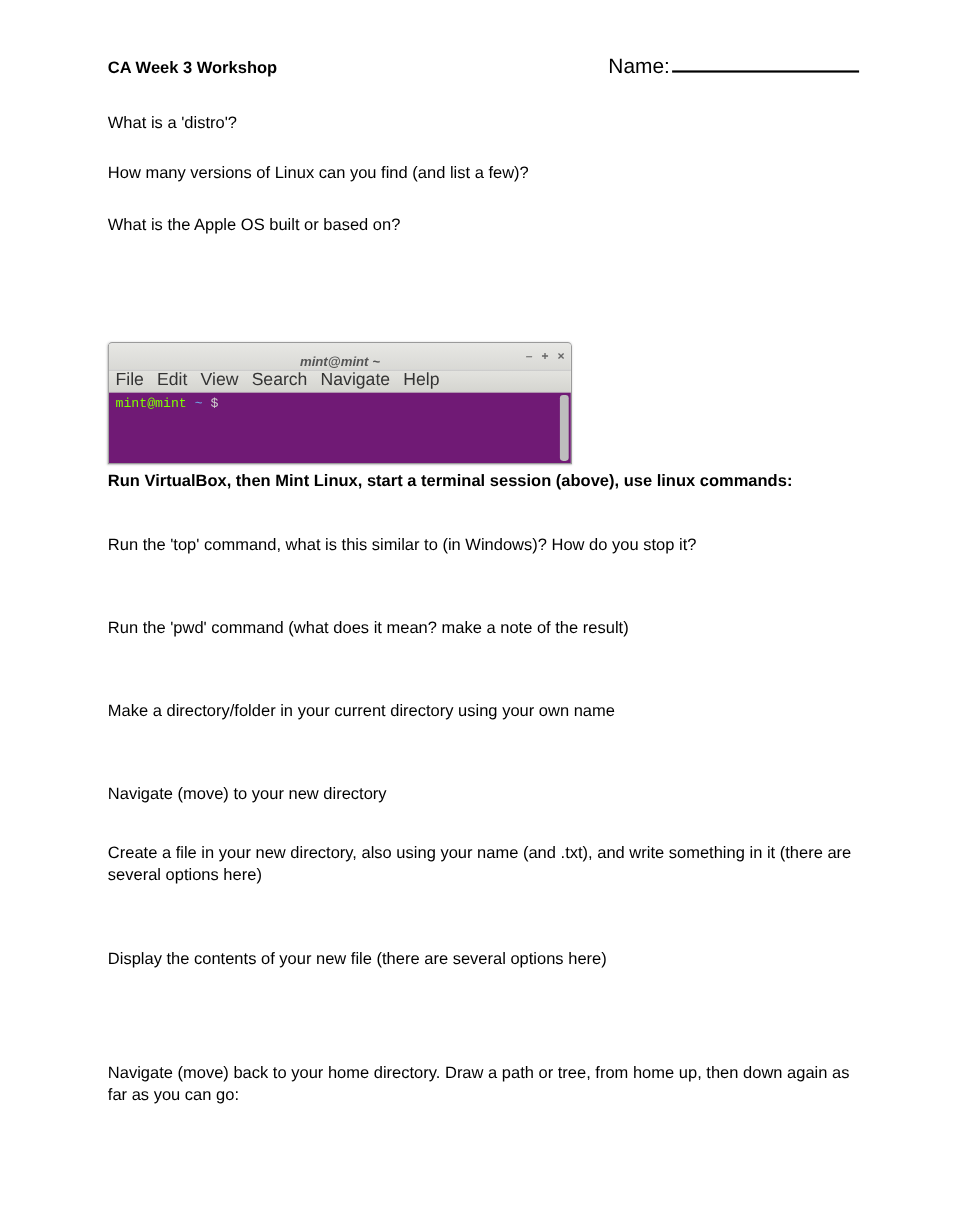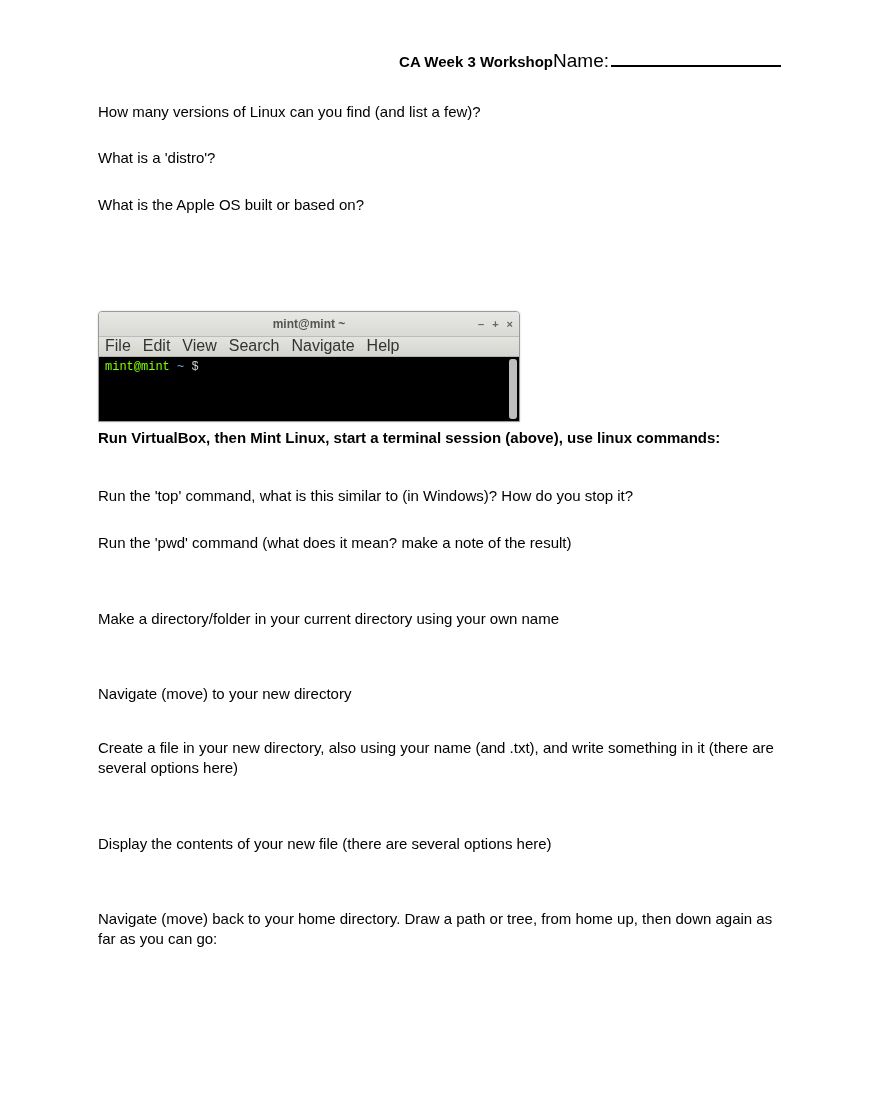--- a/index.html
+++ b/index.html
@@ -11,21 +11,21 @@
   }
   .page {
     width: 879px;
     min-height: 1100px;
     box-sizing: border-box;
     padding: 50px 98px 40px 98px;
     position: relative;
   }
   .header-row {
     display: flex;
-    justify-content: flex-end;
+    justify-content: space-between;
     align-items: baseline;
     margin-bottom: 30px;
   }
   .hdr-title {
     font-weight: bold;
     font-size: 15px;
   }
   .hdr-name {
     font-weight: normal;
     font-size: 19px;
@@ -53,27 +53,28 @@
     border: 1px solid #9a9a9a;
     border-radius: 4px 4px 0 0;
     overflow: hidden;
     margin-bottom: 6px;
     box-shadow: 0 0 2px rgba(0,0,0,0.2);
   }
   .term-titlebar {
     background: linear-gradient(#e7e7e4, #d9d9d5);
     height: 24px;
     display: flex;
-    align-items: center;
+    align-items: flex-end;
     justify-content: center;
     position: relative;
     border-bottom: 1px solid #bbb;
     font-size: 12px;
     color: #555;
     font-weight: bold;
+    font-style: italic;
   }
   .term-titlebar .t-title { }
   .term-controls {
     position: absolute;
     right: 6px;
     top: 0;
     height: 100%;
     display: flex;
     align-items: center;
     gap: 8px;
@@ -85,21 +86,21 @@
     height: 19px;
     display: flex;
     align-items: center;
     padding: 0 6px;
     gap: 12px;
     font-size: 16px;
     color: #333;
     border-bottom: 1px solid #b5b5b0;
   }
   .term-body {
-    background: #000000;
+    background: #701a75;
     height: 58px;
     padding: 3px 6px;
     font-family: "Courier New", monospace;
     font-size: 12px;
     color: #ccc;
     position: relative;
   }
   .term-body .scroll {
     position: absolute;
     right: 2px;
@@ -119,22 +120,22 @@
 <div class="page">
 
   <div class="header-row">
     <div class="hdr-title">CA Week 3 Workshop</div>
     <div class="hdr-name">
       <span>Name:</span>
       <span class="name-line"></span>
     </div>
   </div>
 
+  <div class="q">What is a 'distro'?</div>
   <div class="q">How many versions of Linux can you find (and list a few)?</div>
-  <div class="q">What is a 'distro'?</div>
   <div class="q">What is the Apple OS built or based on?</div>
 
   <div class="gap-large"></div>
 
   <div class="term">
     <div class="term-titlebar">
       <span class="t-title">mint@mint ~</span>
       <div class="term-controls">
         <span>–</span>
         <span>+</span>
@@ -149,21 +150,21 @@
       <span>Navigate</span>
       <span>Help</span>
     </div>
     <div class="term-body">
       <span class="prompt-user">mint@mint</span><span class="prompt-path"> ~ </span><span class="prompt-dollar">$</span>
       <div class="scroll"></div>
     </div>
   </div>
 
   <div class="q tight">Run VirtualBox, then Mint Linux, start a terminal session (above), use linux commands:</div>
-  <div class="q" style="margin-bottom:27px">Run the 'top' command, what is this similar to (in Windows)? How do you stop it?</div>
+  <div class="q" style="margin-bottom:55px">Run the 'top' command, what is this similar to (in Windows)? How do you stop it?</div>
   <div class="q" style="margin-bottom:55px">Run the 'pwd' command (what does it mean? make a note of the result)</div>
   <div class="q" style="margin-bottom:55px">Make a directory/folder in your current directory using your own name</div>
   <div class="q" style="margin-bottom:34px">Navigate (move) to your new directory</div>
   <div class="q" style="margin-bottom:55px">Create a file in your new directory, also using your name (and .txt), and write something in it (there are several options here)</div>
-  <div class="q" style="margin-bottom:55px">Display the contents of your new file (there are several options here)</div>
+  <div class="q" style="margin-bottom:84px">Display the contents of your new file (there are several options here)</div>
   <div class="q">Navigate (move) back to your home directory. Draw a path or tree, from home up, then down again as far as you can go:</div>
 
 </div>
 
 </body></html>

